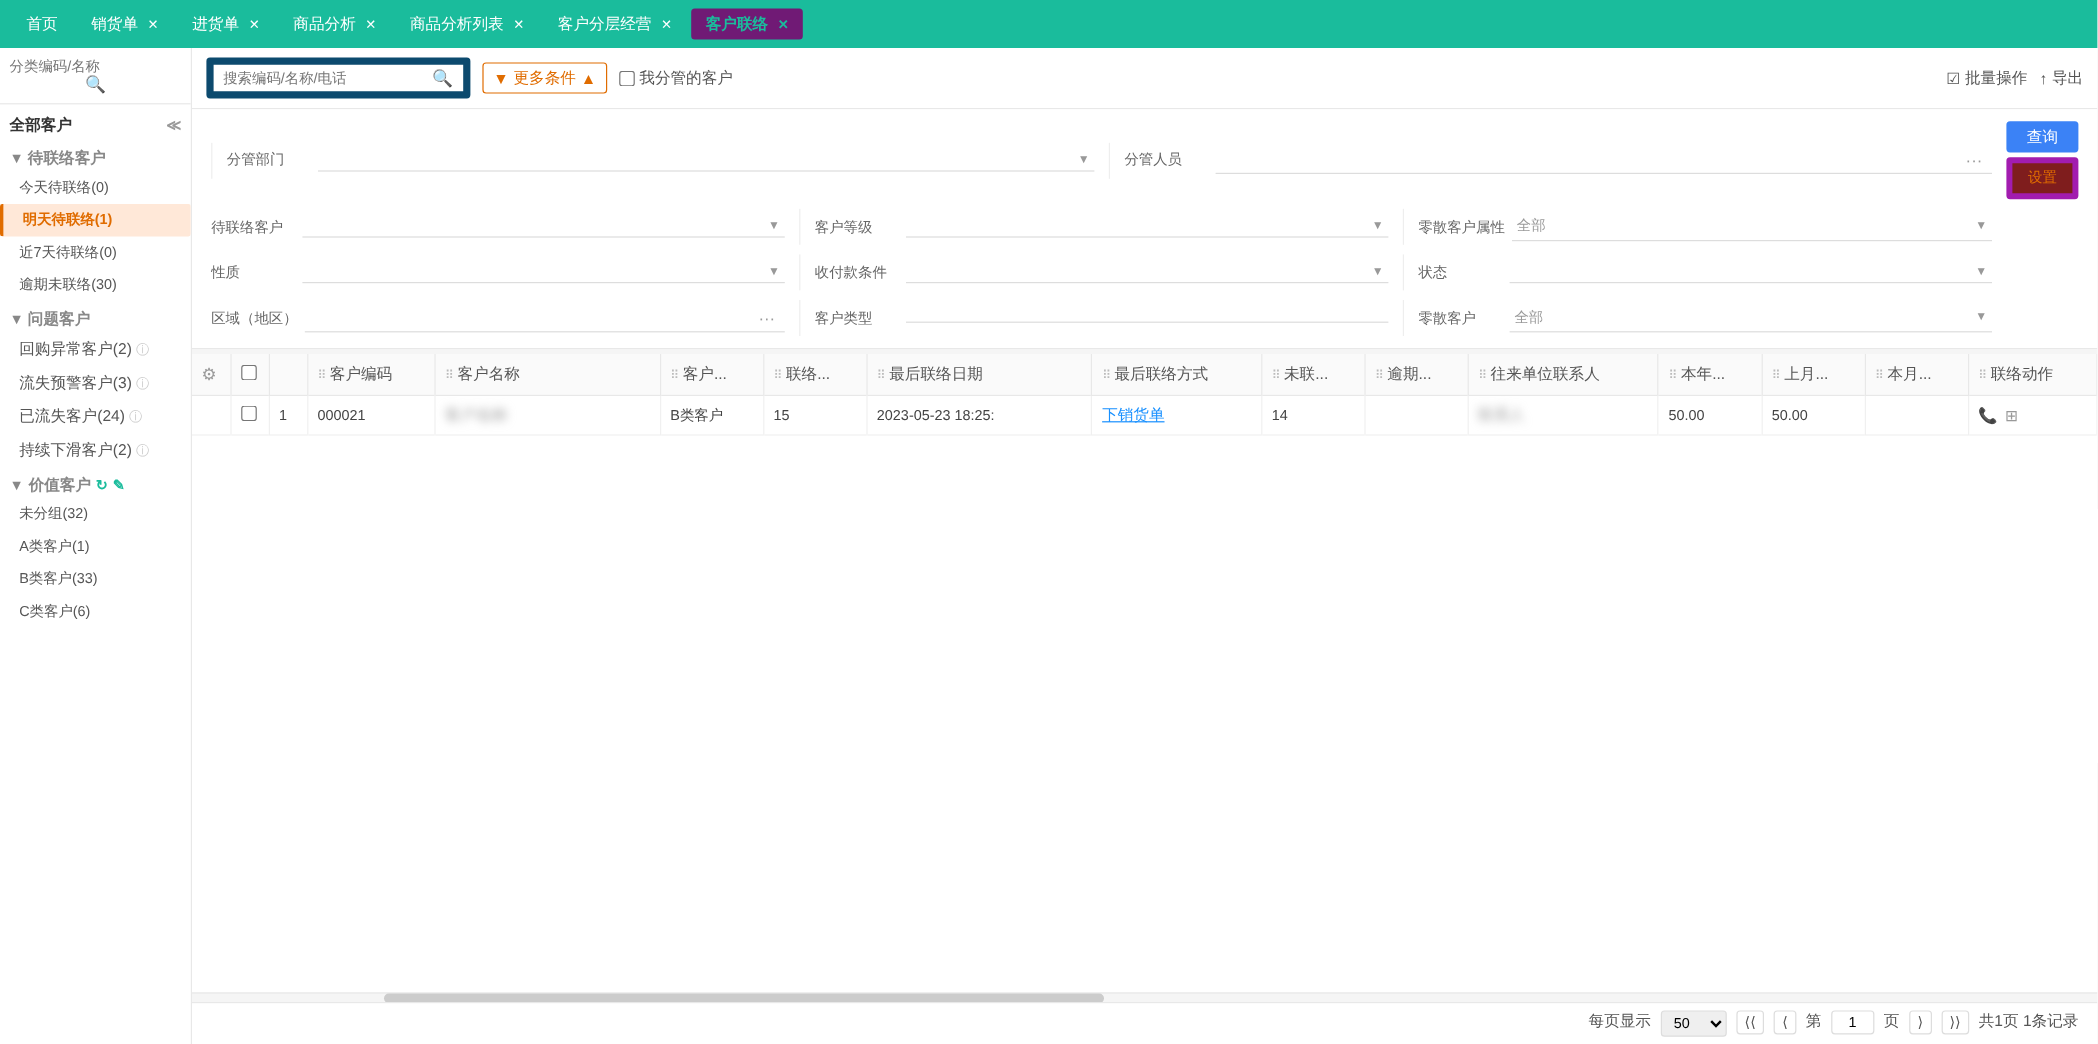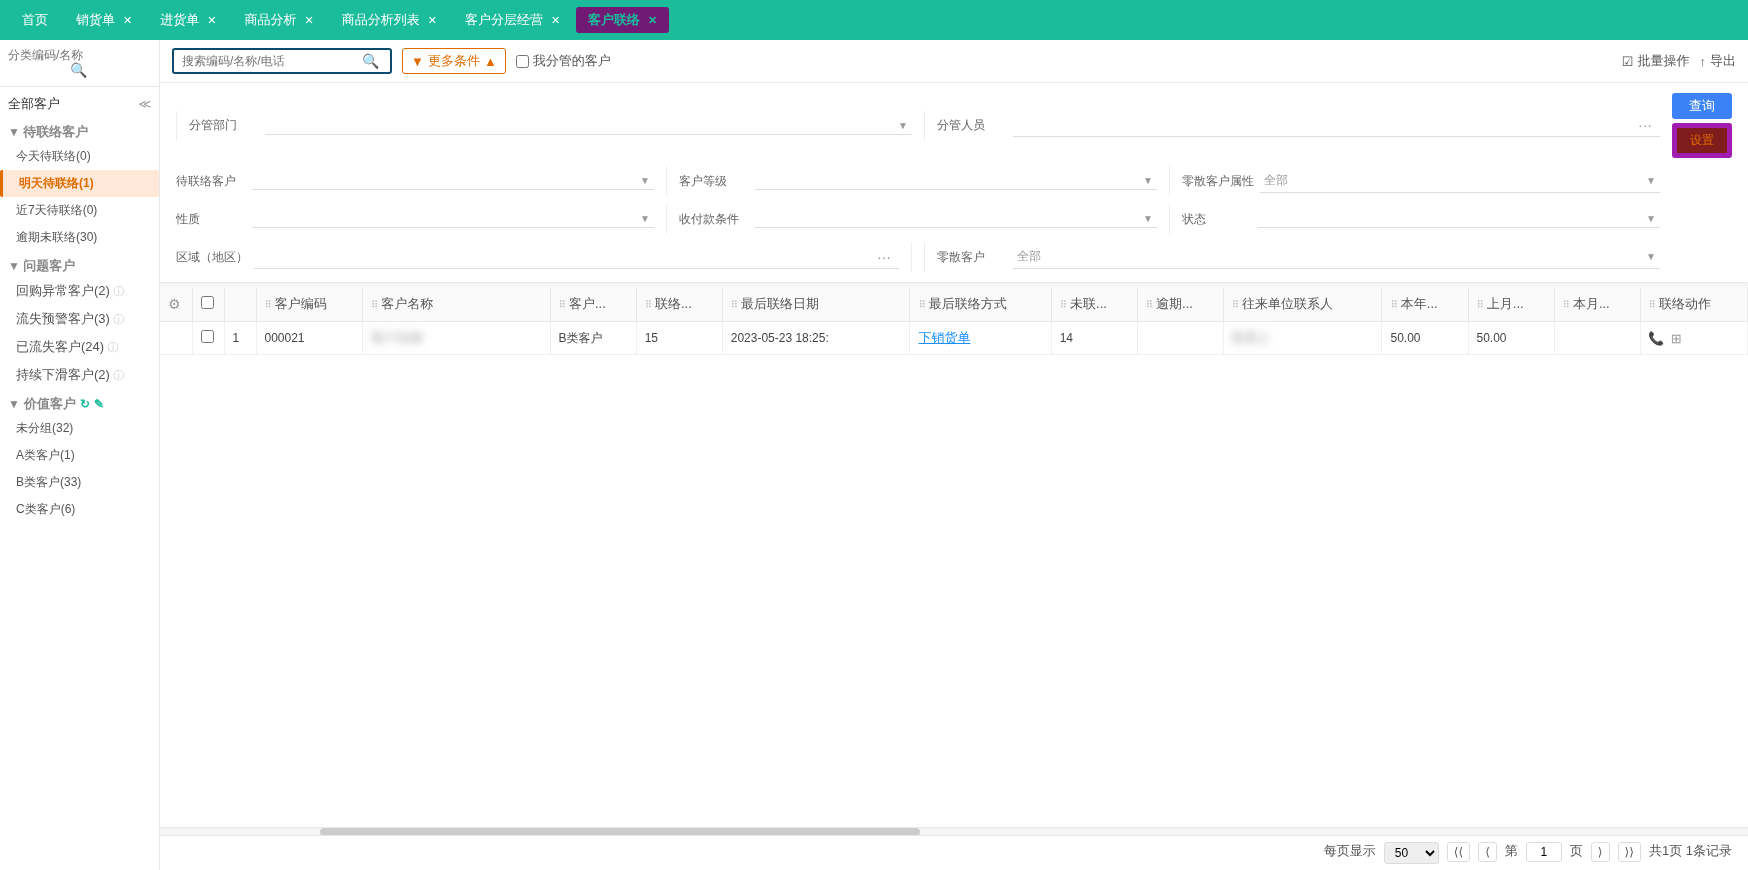--- a/index.html
+++ b/index.html
@@ -55,21 +55,21 @@
       width: 100%;
       font-size: 12px;
       color: #999;
     }
     .sidebar-search .search-icon { color: #999; font-size: 14px; cursor: pointer; }
     .sidebar-section-header {
       display: flex;
       align-items: center;
       justify-content: space-between;
       padding: 8px 8px 4px 8px;
-      font-weight: normal;
+      font-weight: bold;
       color: #333;
       font-size: 13px;
     }
     .sidebar-section-header .collapse-icon { color: #999; cursor: pointer; font-size: 12px; }
     .sidebar-group-label {
       padding: 6px 8px 2px 8px;
       color: #888;
       font-size: 12px;
       font-weight: bold;
     }
@@ -95,21 +95,21 @@
       background: #fff;
       padding: 8px 12px;
       display: flex;
       align-items: center;
       gap: 10px;
       border-bottom: 1px solid #e8e8e8;
     }
     .search-input-wrap {
       display: flex;
       align-items: center;
-      border: 2px solid #0c4a6e;
+      border: 6px solid #0c4a6e;
       border-radius: 3px;
       padding: 3px 8px;
       width: 220px;
       background: #fff;
     }
     .search-input-wrap input { border: none; outline: none; font-size: 12px; width: 180px; color: #999; }
     .search-input-wrap .s-icon { color: #e06c00; font-size: 14px; }
     .filter-btn {
       display: flex;
       align-items: center;
@@ -484,20 +484,26 @@
 
       <div class="filter-row">
         <div class="filter-item">
           <span class="filter-label">区域（地区）</span>
           <div class="filter-select">
             <span class="filter-select-text"></span>
             <span class="dots-btn">···</span>
           </div>
         </div>
         <div class="filter-divider"></div>
+        <div class="filter-item">
+          <span class="filter-label">客户类型</span>
+          <div class="filter-select">
+            <span class="filter-select-text"></span>
+          </div>
+        </div>
         <div class="filter-divider"></div>
         <div class="filter-item">
           <span class="filter-label">零散客户</span>
           <div class="filter-select">
             <span class="filter-select-text">全部</span>
             <span class="filter-chevron">▼</span>
           </div>
         </div>
         <div style="min-width:60px;"></div>
       </div>

